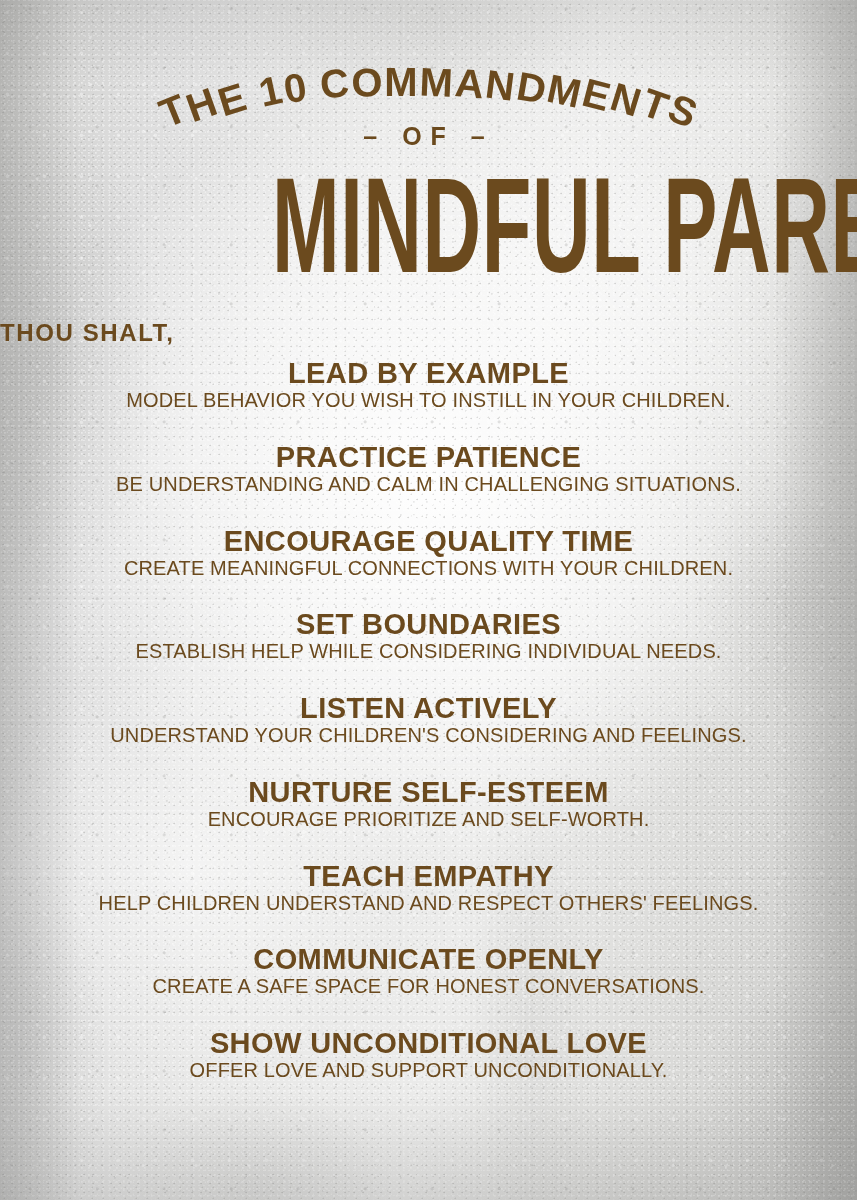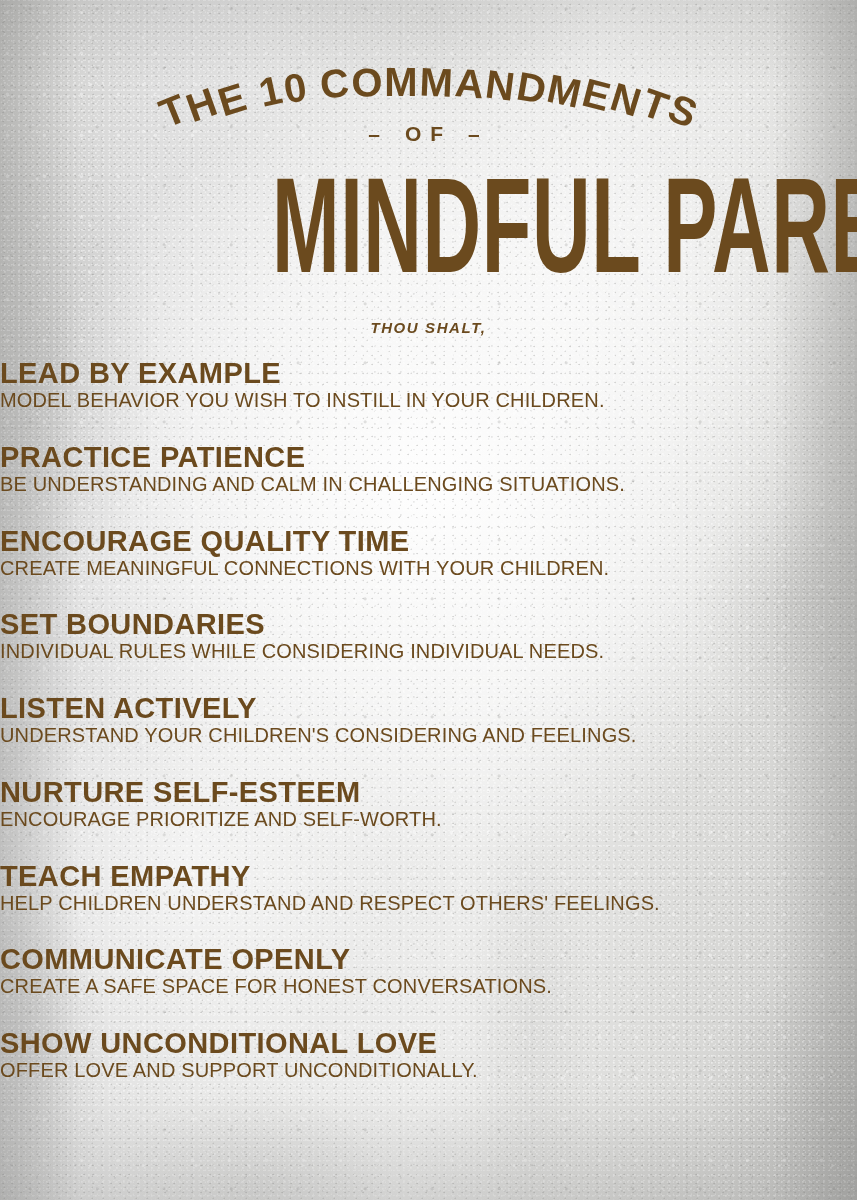--- a/index.html
+++ b/index.html
@@ -114,21 +114,21 @@
   }
   .arch .sp { display: inline-block; width: 11px; }
 
   
   .of-line {
     position: absolute;
     top: 122px;
     left: 0;
     width: 100%;
     text-align: center;
-    font-size: 21px;
+    font-size: 25px;
     font-weight: 700;
     letter-spacing: 9px;
     color: #6b4a1e;
   }
   .of-line .dash { display: inline-block; padding: 0 16px; font-weight: 600; }
 
   
   .big-title {
     position: absolute;
     top: 160px;
@@ -147,36 +147,35 @@
     transform-origin: 50% 50%;
     color: #6b4a1e;
   }
 
   
   .thou {
     position: absolute;
     top: 319px;
     left: 0;
     width: 100%;
-    text-align: center;
-    font-size: 15px;
+    text-align: left;
+    font-size: 24px;
     font-weight: 700;
     letter-spacing: 1.6px;
     color: #6b4a1e;
-    font-style: italic;
   }
 
   
   .list {
     position: absolute;
     top: 358px;
     left: 0;
     width: 100%;
   }
-  .item { text-align: left; margin-bottom: 29px; }
+  .item { text-align: center; margin-bottom: 29px; }
   .item:last-child { margin-bottom: 12px; }
 
   .item-title {
     font-size: 29px;
     font-weight: 700;
     letter-spacing: 0.4px;
     line-height: 1.04;
     color: #6b4a1e;
     white-space: nowrap;
   }
@@ -223,21 +222,21 @@
         <div class="item">
           <div class="item-title">PRACTICE PATIENCE</div>
           <div class="item-sub">BE UNDERSTANDING AND CALM IN CHALLENGING SITUATIONS.</div>
         </div>
         <div class="item">
           <div class="item-title">ENCOURAGE QUALITY TIME</div>
           <div class="item-sub">CREATE MEANINGFUL CONNECTIONS WITH YOUR CHILDREN.</div>
         </div>
         <div class="item">
           <div class="item-title">SET BOUNDARIES</div>
-          <div class="item-sub">INDIVIDUAL RULES WHILE CONSIDERING INDIVIDUAL NEEDS.</div>
+          <div class="item-sub">ESTABLISH HELP WHILE CONSIDERING INDIVIDUAL NEEDS.</div>
         </div>
         <div class="item">
           <div class="item-title">LISTEN ACTIVELY</div>
           <div class="item-sub">UNDERSTAND YOUR CHILDREN'S CONSIDERING AND FEELINGS.</div>
         </div>
         <div class="item">
           <div class="item-title">NURTURE SELF-ESTEEM</div>
           <div class="item-sub">ENCOURAGE PRIORITIZE AND SELF-WORTH.</div>
         </div>
         <div class="item">

